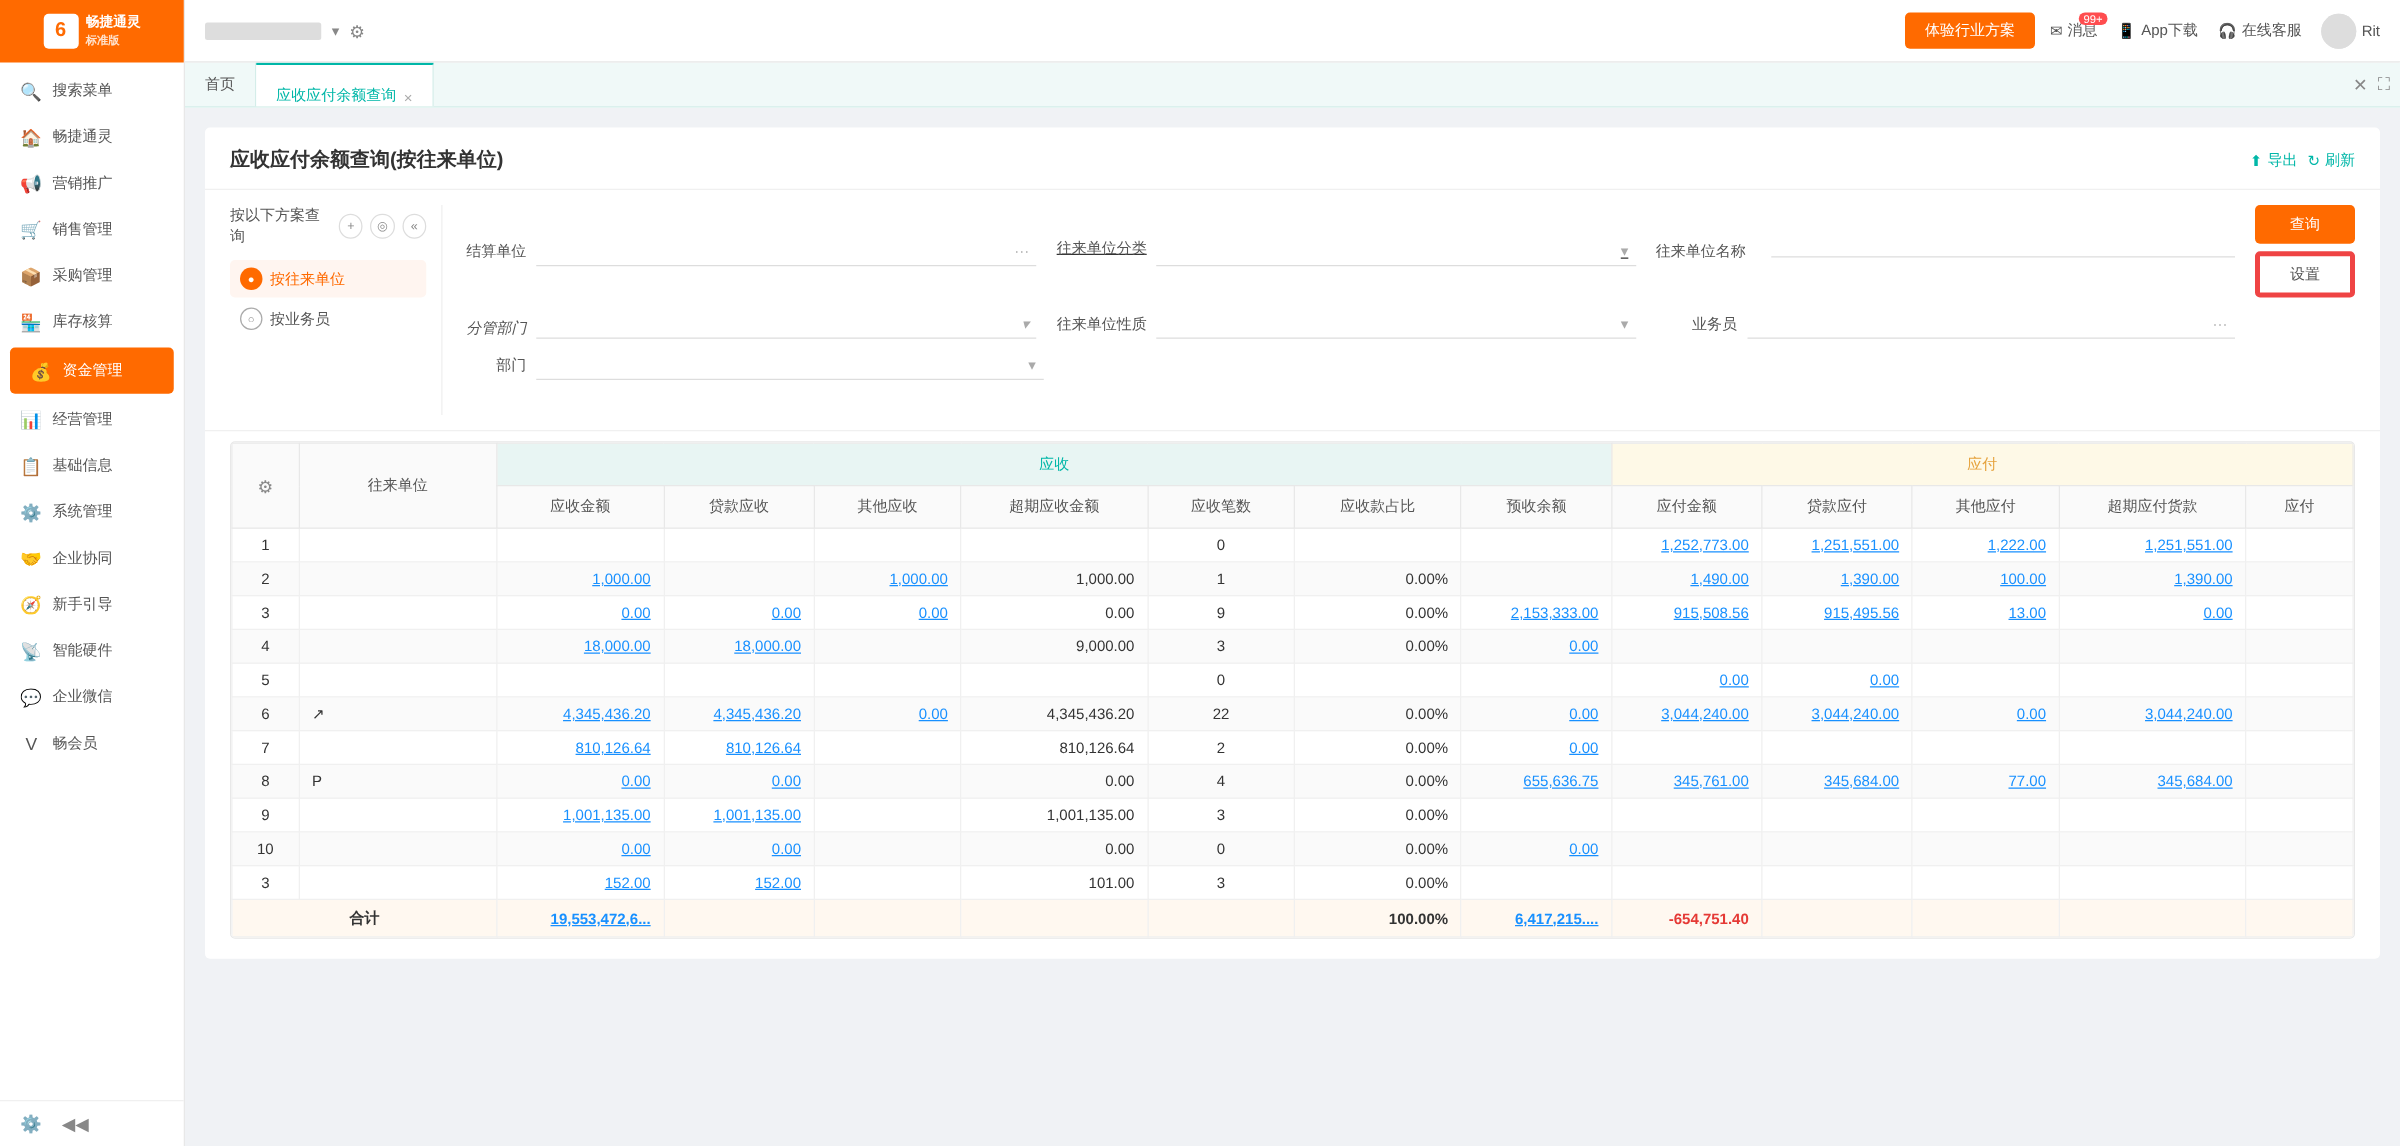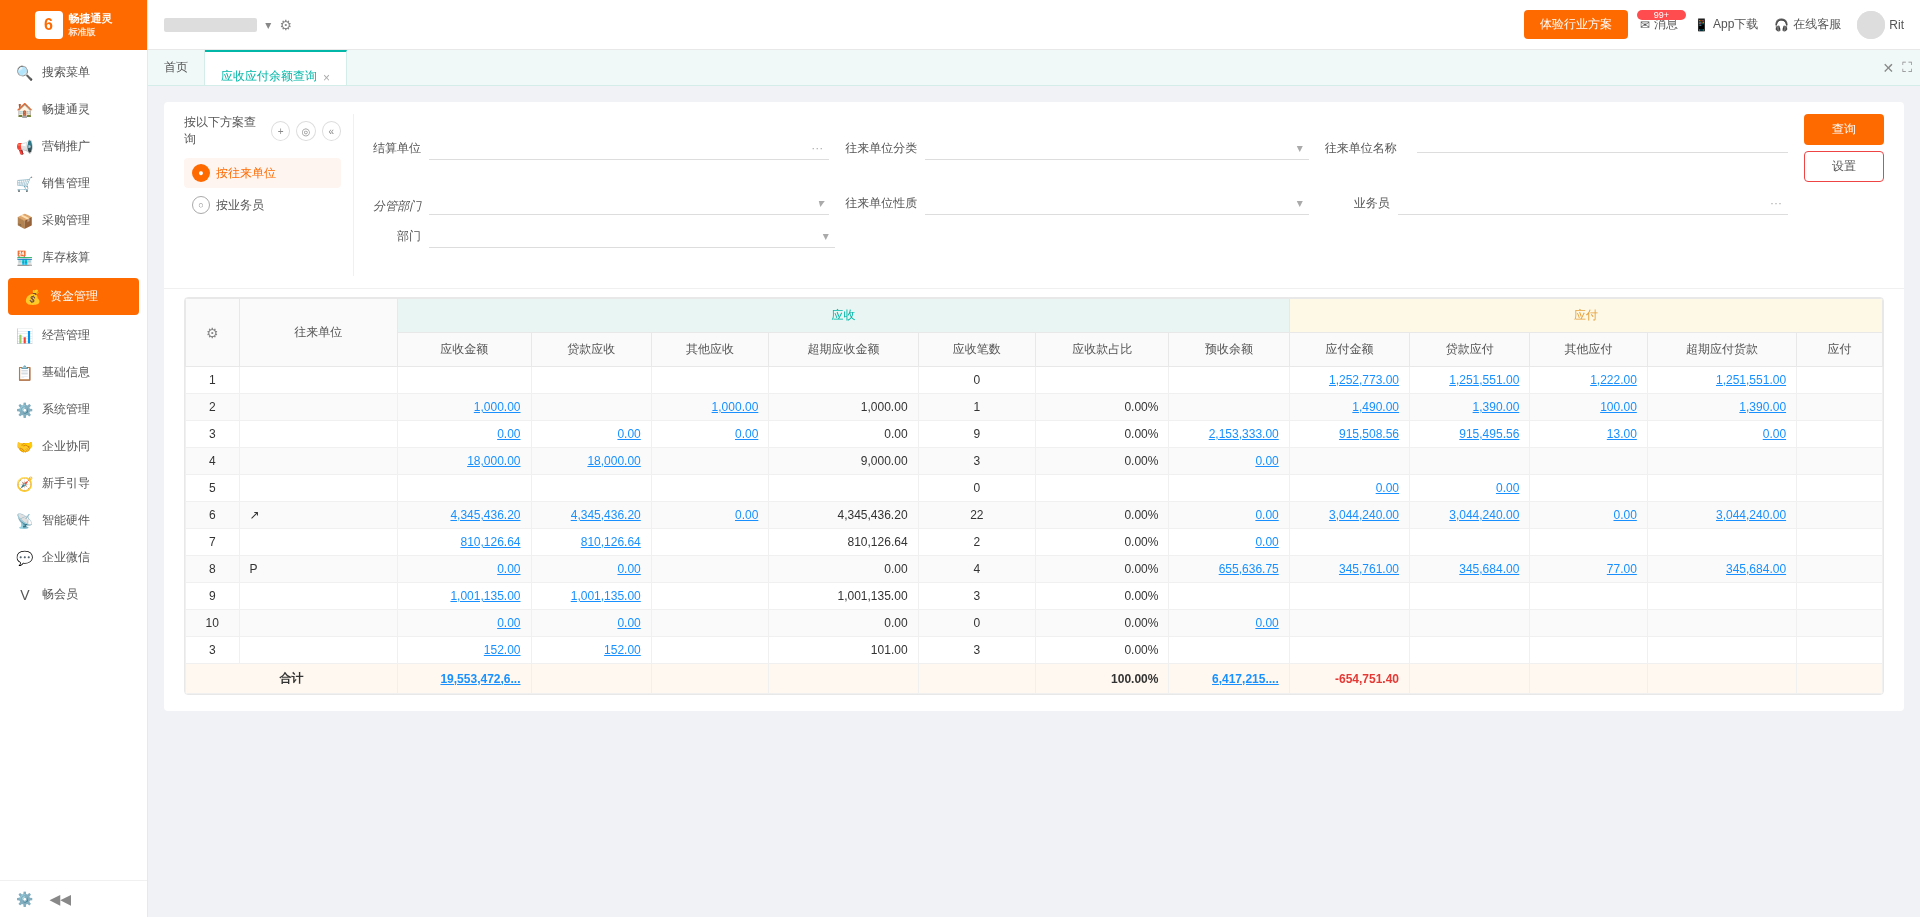--- a/index.html
+++ b/index.html
@@ -47,21 +47,21 @@
     .header-title { color: #888; font-size: 12px; }
     .header-gear { font-size: 14px; color: #888; cursor: pointer; }
     .header-btn {
       background: #ff6a00; color: #fff; border: none; padding: 6px 16px;
       border-radius: 4px; font-size: 12px; cursor: pointer;
     }
     .header-right { display: flex; align-items: center; gap: 16px; margin-left: auto; }
     .header-right .icon-item { display: flex; align-items: center; gap: 4px; color: #555; font-size: 12px; cursor: pointer; position: relative; }
     .badge {
       position: absolute; top: -6px; right: -8px; background: #ff4d4f; color: #fff;
-      border-radius: 8px; font-size: 9px; padding: 0 17px; min-width: 16px; text-align: center;
+      border-radius: 8px; font-size: 9px; padding: 0 4px; min-width: 16px; text-align: center;
     }
     .user-avatar {
       width: 28px; height: 28px; background: #ddd; border-radius: 14px; display: flex;
       align-items: center; justify-content: center; font-size: 10px; color: #999;
     }
     .username { font-size: 12px; color: #555; }
 
     
     .tab-bar {
       position: fixed; left: 148px; top: 50px; right: 0; height: 36px;
@@ -123,21 +123,21 @@
     td.link { color: #1890ff; text-decoration: underline; cursor: pointer; }
     tr:nth-child(even) td { background: #fafafa; }
     .footer-row td { background: #fff8f0 !important; font-weight: bold; }
     .settings-icon { font-size: 14px; color: #888; cursor: pointer; }
     .query-btn {
       background: #ff6a00; color: #fff; border: none; padding: 7px 20px;
       border-radius: 4px; font-size: 12px; cursor: pointer; display: block; width: 100%;
       margin-bottom: 6px;
     }
     .set-btn {
-      background: #fff; color: #555; border: 1px solid #ef4444; padding: 6px 20px;
+      background: #fff; color: #555; border: 4px solid #ef4444; padding: 6px 20px;
       border-radius: 4px; font-size: 12px; cursor: pointer; display: block; width: 100%;
     }
 
     
     ::-webkit-scrollbar { width: 6px; height: 6px; }
     ::-webkit-scrollbar-track { background: #f1f1f1; }
     ::-webkit-scrollbar-thumb { background: #ccc; border-radius: 3px; }
   </style>
 </head>
 <body>
@@ -262,20 +262,33 @@
   </div>
   <div class="tab-bar-right">
     <span class="tab-bar-btn">✕</span>
     <span class="tab-bar-btn">⛶</span>
   </div>
 </div>
 
 <div class="main">
   <div class="page-container">
 
+    <div class="page-header">
+      <h2 class="page-title">应收应付余额查询(按往来单位)</h2>
+      <div class="page-actions">
+        <div class="action-btn">
+          <span>⬆</span>
+          <span>导出</span>
+        </div>
+        <div class="action-btn">
+          <span>↻</span>
+          <span>刷新</span>
+        </div>
+      </div>
+    </div>
 
     <div style="display:flex; padding:12px 20px; gap:12px; border-bottom:1px solid #f0f0f0;">
 
       <div style="width:170px;flex-shrink:0;padding-right:12px;border-right:1px solid #f0f0f0;">
         <div style="display:flex;align-items:center;gap:6px;margin-bottom:10px;">
           <span style="font-size:12px;color:#555;">按以下方案查询</span>
           <span style="width:20px;height:20px;border:1px solid #ddd;border-radius:50%;display:inline-flex;align-items:center;justify-content:center;font-size:10px;cursor:pointer;color:#888;">+</span>
           <span style="width:20px;height:20px;border:1px solid #ddd;border-radius:50%;display:inline-flex;align-items:center;justify-content:center;font-size:10px;cursor:pointer;color:#888;">◎</span>
           <span style="width:20px;height:20px;border:1px solid #ddd;border-radius:50%;display:inline-flex;align-items:center;justify-content:center;font-size:10px;cursor:pointer;color:#888;">«</span>
         </div>
@@ -291,21 +304,21 @@
 
       <div style="flex:1;">
 
         <div style="display:flex;gap:16px;margin-bottom:10px;align-items:center;">
           <div style="display:flex;align-items:center;gap:8px;flex:1;">
             <span style="font-size:12px;color:#555;white-space:nowrap;min-width:55px;text-align:right;">结算单位</span>
             <div style="flex:1;border-bottom:1px solid #ddd;padding:4px 6px;display:flex;justify-content:flex-end;cursor:pointer;">
               <span style="color:#aaa;">···</span>
             </div>
           </div>
-          <div style="display:flex;align-items:center;gap:8px;flex:1;">
+          <div style="display:flex;align-items:flex-start;gap:8px;flex:1;text-decoration:underline;">
             <span style="font-size:12px;color:#555;white-space:nowrap;min-width:70px;text-align:right;">往来单位分类</span>
             <div style="flex:1;border-bottom:1px solid #ddd;padding:4px 6px;display:flex;justify-content:flex-end;cursor:pointer;">
               <span style="color:#aaa;">▾</span>
             </div>
           </div>
           <div style="display:flex;align-items:center;gap:20px;flex:1;">
             <span style="font-size:12px;color:#555;white-space:nowrap;min-width:65px;text-align:right;">往来单位名称</span>
             <div style="flex:1;border-bottom:1px solid #ddd;padding:4px 6px;cursor:pointer;"></div>
           </div>
           <div style="width:80px;flex-shrink:0;">

